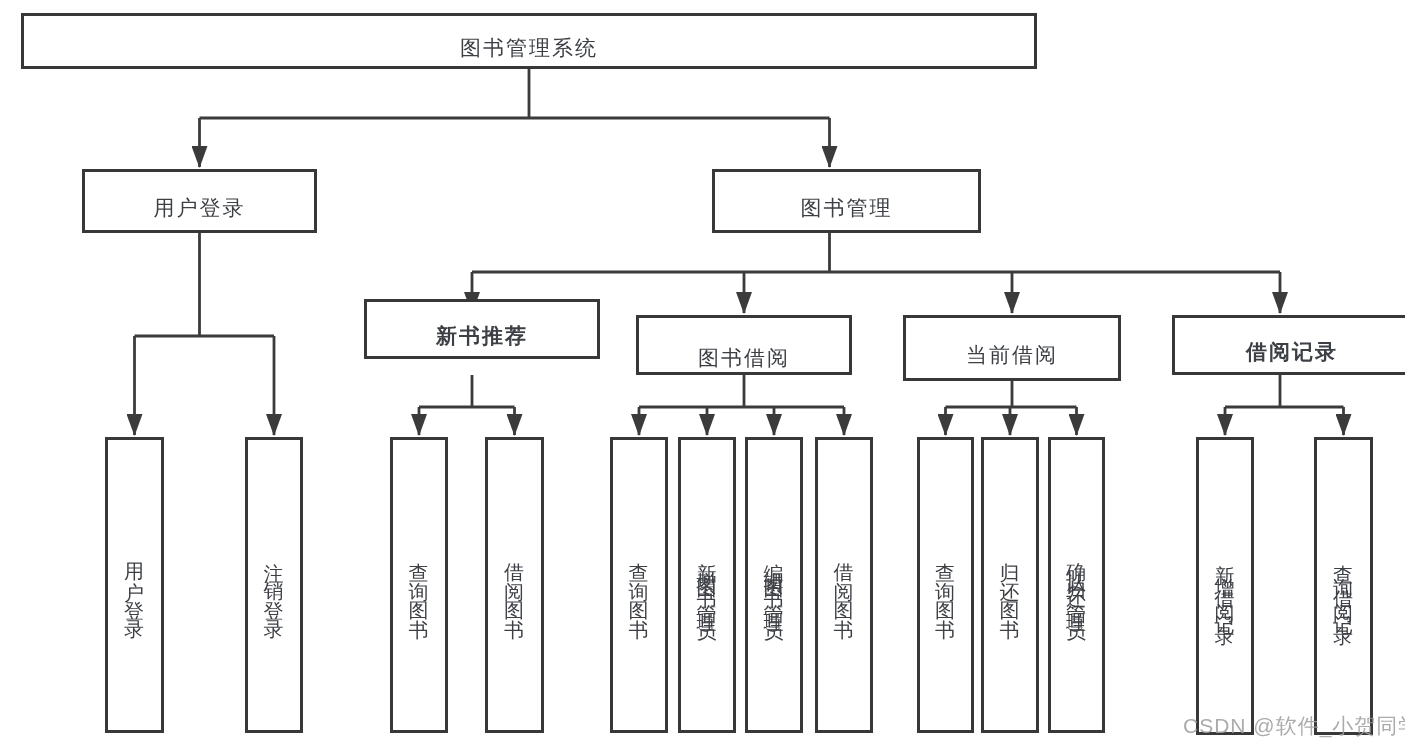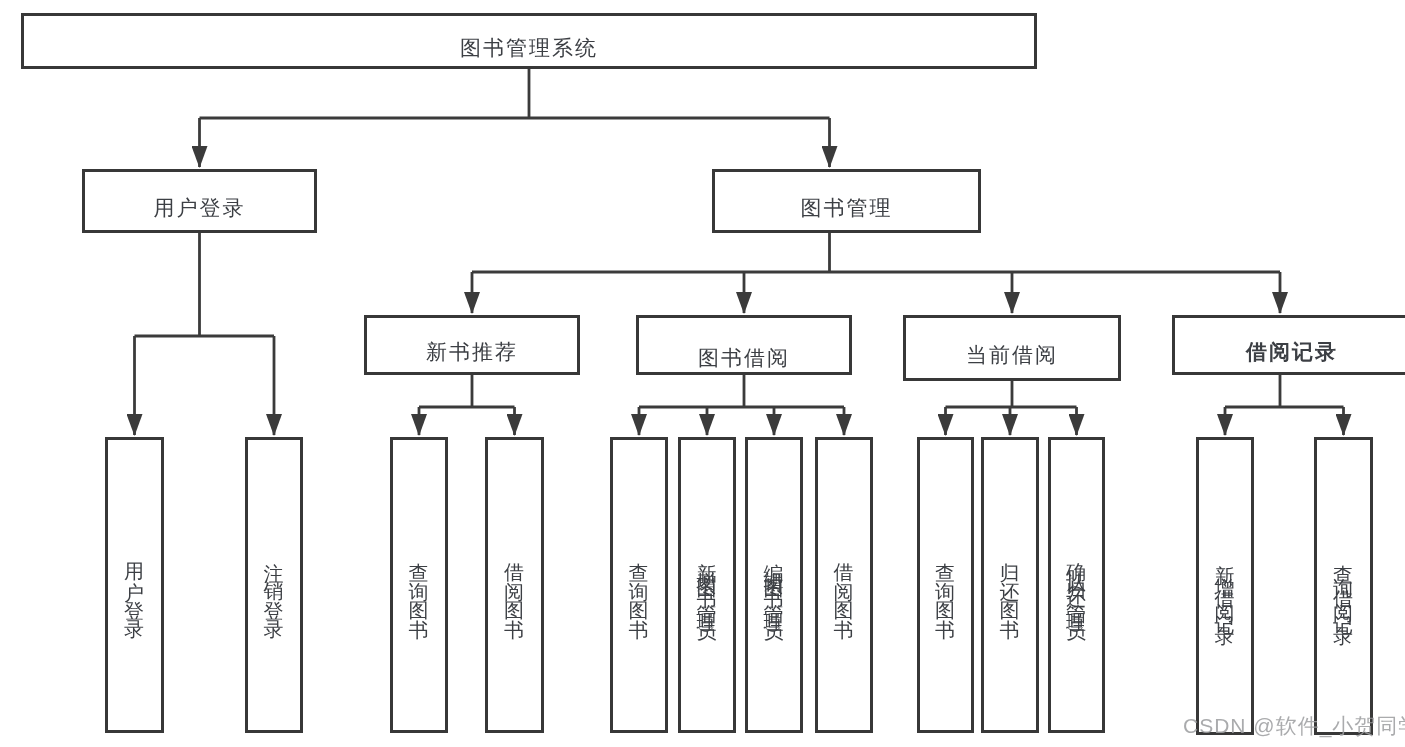--- a/index.html
+++ b/index.html
@@ -109,21 +109,21 @@
     <span class="h-label">图书管理系统</span>
   </div>
 
   <div class="box" style="left:82px; top:169px; width:235px; height:64px;">
     <span class="h-label">用户登录</span>
   </div>
   <div class="box" style="left:712px; top:169px; width:269px; height:64px;">
     <span class="h-label">图书管理</span>
   </div>
 
-  <div class="box" style="left:364px; top:315px; width:216px; height:60px;">
+  <div class="box" style="left:364px; top:299px; width:236px; height:60px;font-weight:bold;">
     <span class="h-label">新书推荐</span>
   </div>
   <div class="box" style="left:636px; top:315px; width:216px; height:60px;align-items:flex-end;">
     <span class="h-label">图书借阅</span>
   </div>
   <div class="box" style="left:903px; top:315px; width:218px; height:66px;">
     <span class="h-label">当前借阅</span>
   </div>
   <div class="box" style="left:1172px; top:315px; width:240px; height:60px;font-weight:bold;">
     <span class="h-label">借阅记录</span>

